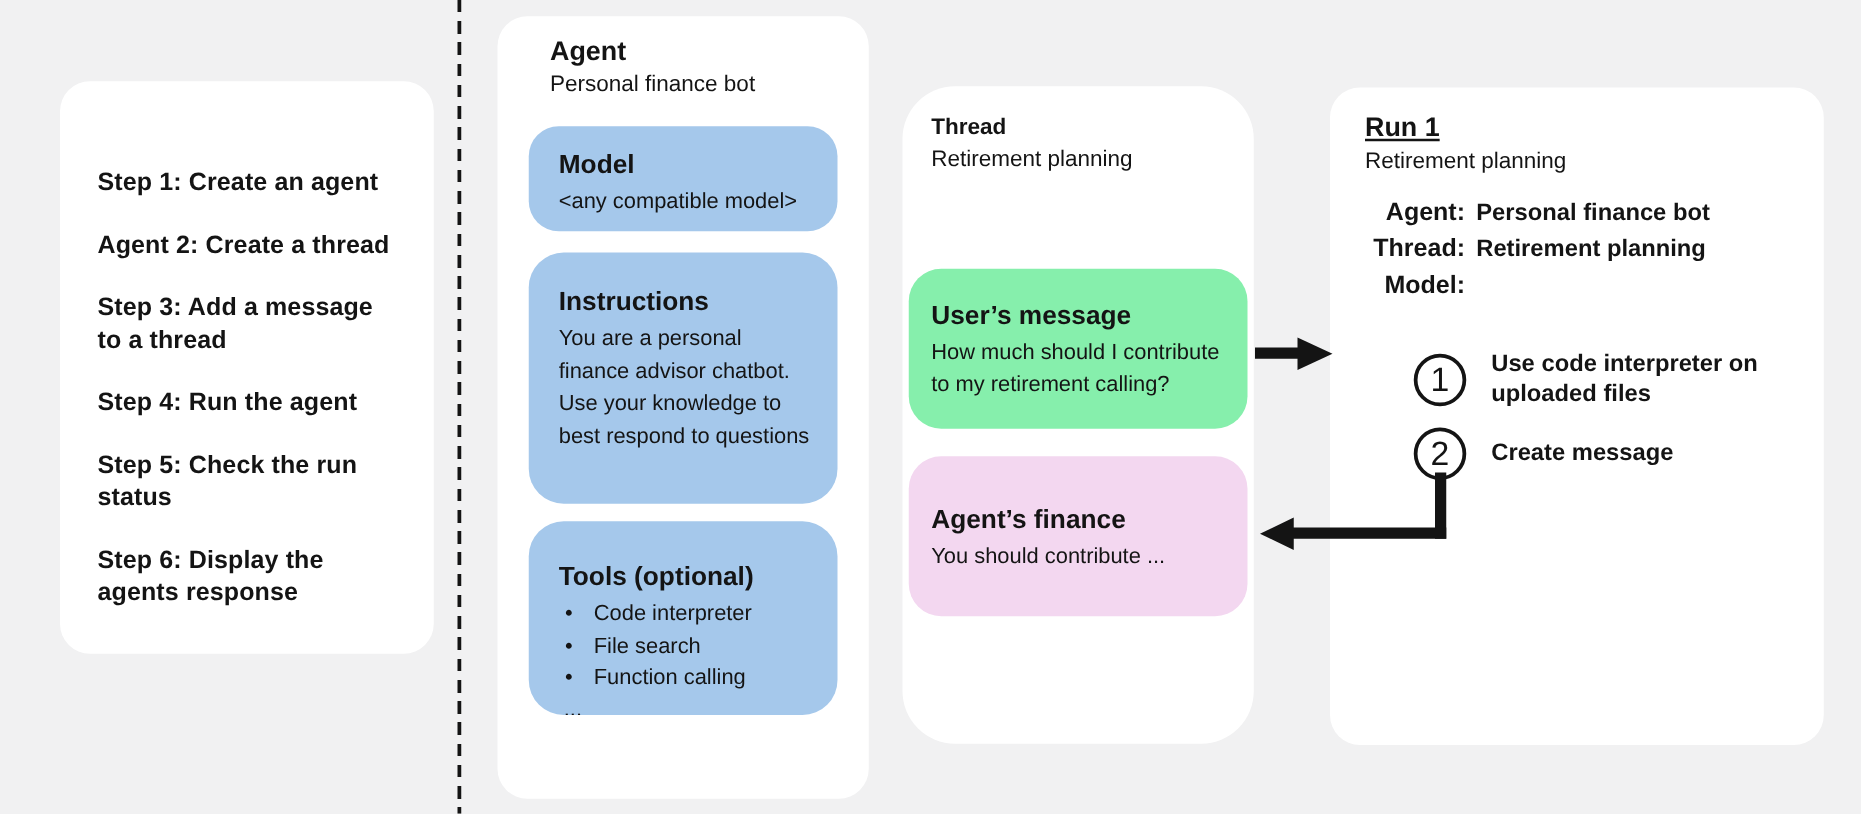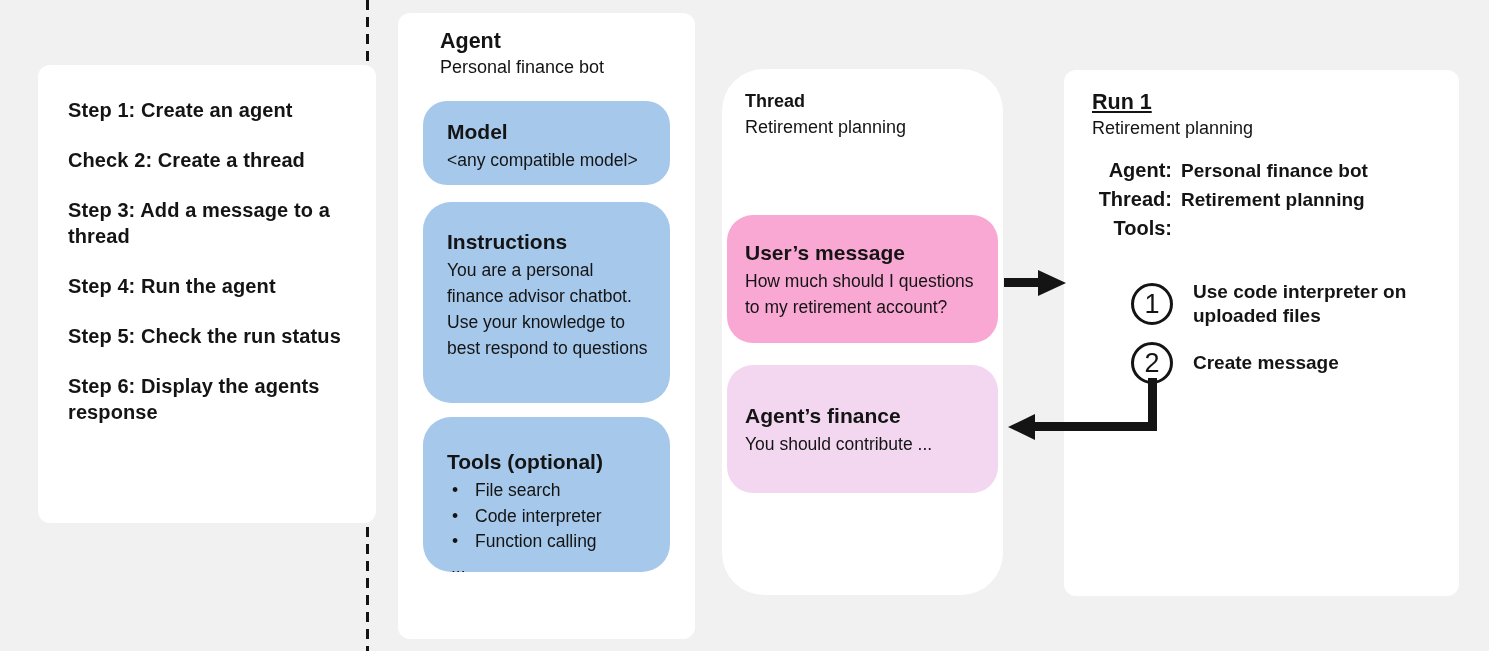--- a/index.html
+++ b/index.html
@@ -10,24 +10,24 @@
     color: #141414;
     overflow: hidden;
   }
   .canvas { position: relative; width: 1489px; height: 651px; background: #f1f1f2; }
 
   .divider {
     position: absolute; left: 366px; top: 0; width: 3px; height: 651px;
     background: repeating-linear-gradient(to bottom, #141414 0 10px, transparent 10px 17px);
   }
 
-  .card { position: absolute; background: #ffffff; border-radius: 12px; }
+  .card { position: absolute; background: #ffffff; border-radius: 24px; }
 
   
-  .steps-card { left: 38px; top: 65px; width: 338px; height: 458px; padding: 32px 28px 0 30px; }
+  .steps-card { left: 48px; top: 65px; width: 299px; height: 458px; padding: 68px 28px 0 30px; }
   .step {
     font-size: 20px; font-weight: 700; line-height: 26px;
     margin-bottom: 24px; letter-spacing: 0.1px;
   }
 
   
   .agent-card { left: 398px; top: 13px; width: 297px; height: 626px; padding: 14px 25px 0 25px; }
   .agent-card h2 { font-size: 21.5px; line-height: 28px; margin-left: 17px; }
   .agent-card .sub { font-size: 18px; line-height: 25px; margin-left: 17px; }
   .bluebox {
@@ -51,21 +51,21 @@
   .thread-card { left: 722px; top: 69px; width: 281px; height: 526px; padding: 18px 0 0 23px; border-radius: 42px; }
   .thread-card h2 { font-size: 18px; line-height: 28px; }
   .thread-card .sub { font-size: 18px; line-height: 25px; }
   .msg {
     position: absolute; left: 5px; width: 271px; height: 128px;
     border-radius: 26px; padding: 0 18px;
     display: flex; flex-direction: column; justify-content: center;
   }
   .msg h3 { font-size: 21px; line-height: 27px; }
   .msg .body { font-size: 17.5px; line-height: 26px; margin-top: 2px; }
-  .msg-user { top: 146px; background: #f9a8d4; }
+  .msg-user { top: 146px; background: #86efac; }
   .msg-agent { top: 296px; background: #f3d7f0; }
 
   
   .run-card { left: 1064px; top: 70px; width: 395px; height: 526px; padding: 18px 24px 0 28px; }
   .run-card h2 { font-size: 21.5px; line-height: 28px; text-decoration: underline; }
   .run-card .sub { font-size: 18px; line-height: 25px; }
   .fields { margin-top: 15px; display: grid; grid-template-columns: 80px 1fr; column-gap: 9px; }
   .flabel { font-size: 20px; font-weight: 700; line-height: 28px; text-align: right; }
   .fvalue { font-size: 19px; font-weight: 700; line-height: 28px; padding-top: 1px; }
   .run-step { position: absolute; left: 67px; display: flex; align-items: center; gap: 20px; }
@@ -94,21 +94,21 @@
 </style>
 </head>
 <body>
 
 <div class="canvas">
 
   <div class="divider"></div>
 
   <section class="card steps-card">
     <p class="step">Step 1: Create an agent</p>
-    <p class="step">Check 2: Create a thread</p>
+    <p class="step">Agent 2: Create a thread</p>
     <p class="step">Step 3: Add a message to a thread</p>
     <p class="step">Step 4: Run the agent</p>
     <p class="step">Step 5: Check the run status</p>
     <p class="step">Step 6: Display the agents response</p>
   </section>
 
   <section class="card agent-card">
     <h2>Agent</h2>
     <p class="sub">Personal finance bot</p>
 
@@ -118,53 +118,53 @@
     </div>
 
     <div class="bluebox box-instructions">
       <h3>Instructions</h3>
       <p class="body">You are a personal finance advisor chatbot. Use your knowledge to best respond to questions</p>
     </div>
 
     <div class="bluebox box-tools">
       <h3>Tools (optional)</h3>
       <ul>
+        <li>Code interpreter</li>
         <li>File search</li>
-        <li>Code interpreter</li>
         <li>Function calling</li>
       </ul>
       <p class="more">...</p>
     </div>
   </section>
 
   <section class="card thread-card">
     <h2>Thread</h2>
     <p class="sub">Retirement planning</p>
 
     <div class="msg msg-user">
       <h3>User’s message</h3>
-      <p class="body">How much should I questions to my retirement account?</p>
+      <p class="body">How much should I contribute to my retirement calling?</p>
     </div>
 
     <div class="msg msg-agent">
       <h3>Agent’s finance</h3>
       <p class="body">You should contribute ...</p>
     </div>
   </section>
 
   <section class="card run-card">
     <h2>Run 1</h2>
     <p class="sub">Retirement planning</p>
 
     <div class="fields">
       <span class="flabel">Agent:</span>
       <span class="fvalue">Personal finance bot</span>
       <span class="flabel">Thread:</span>
       <span class="fvalue">Retirement planning</span>
-      <span class="flabel">Tools:</span>
+      <span class="flabel">Model:</span>
       <span class="fvalue"></span>
     </div>
 
     <div class="run-step run-step-1">
       <span class="circle">1</span>
       <span class="stext">Use code interpreter on uploaded files</span>
     </div>
     <div class="run-step run-step-2">
       <span class="circle">2</span>
       <span class="stext">Create message</span>

